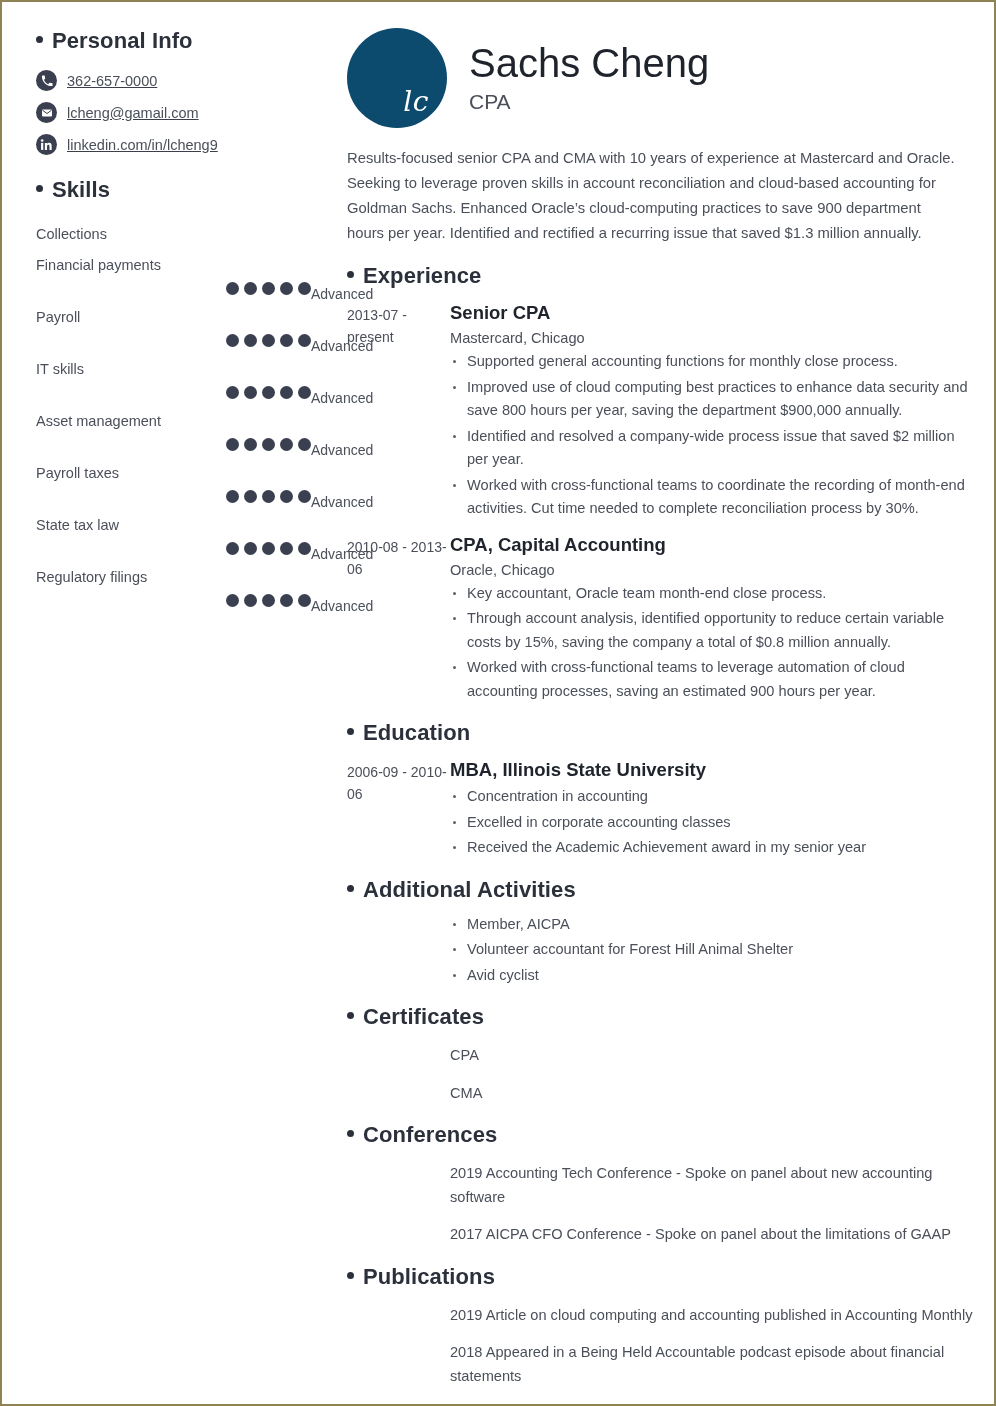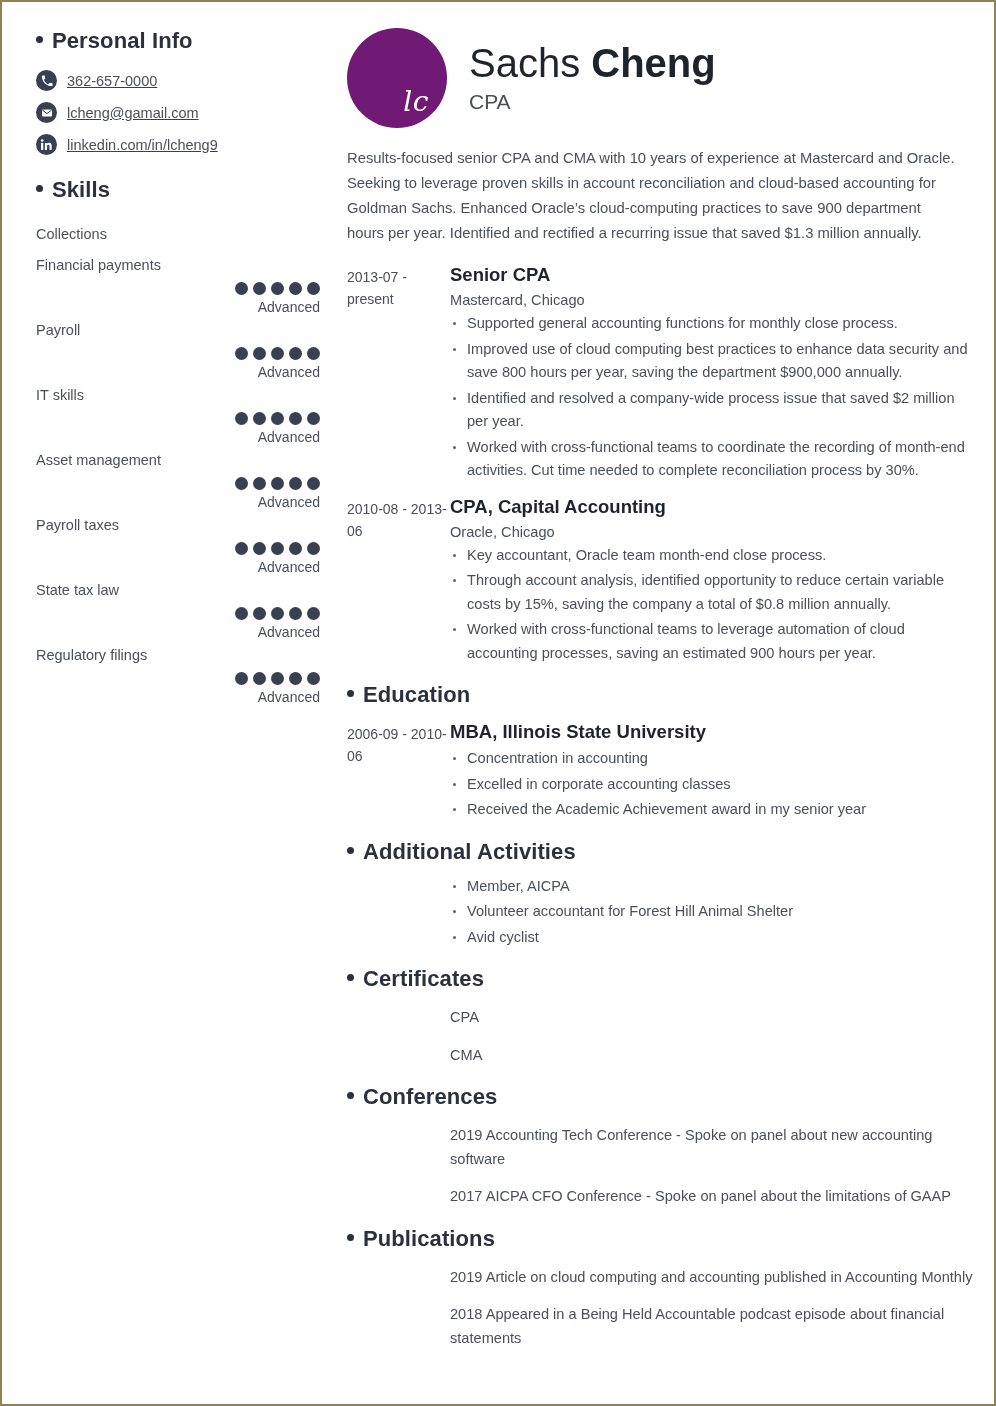--- a/index.html
+++ b/index.html
@@ -77,22 +77,22 @@
   .skills-head { margin-top: 22px; }
   .skills-list { margin-top: 16px; }
   .skill-row { margin-bottom: 0px; }
   .skill-name {
     font-size: 14.5px;
     color: #4a4f59;
     line-height: 31px;
   }
   .skill-rate {
     display: flex;
-    flex-direction: column;
-    align-items: flex-end;
+    flex-direction: row;
+    align-items: flex-start;
     width: 94px;
     margin-left: 190px;
     margin-top: 1px;
   }
   .dots { display: flex; gap: 5px; }
   .dot {
     width: 13px; height: 13px;
     border-radius: 50%;
     background: #3a4050;
   }
@@ -100,41 +100,41 @@
     font-size: 14px;
     color: #4a4f59;
     margin-top: 4px;
   }
 
   
   .hdr { display: flex; align-items: center; }
   .avatar {
     width: 100px; height: 100px;
     border-radius: 50%;
-    background: #701a75;
+    background: #0c4a6e;
     flex: 0 0 auto;
     position: relative;
   }
   .avatar .mono {
     position: absolute;
     right: 18px; bottom: 10px;
     font-family: "DejaVu Serif", serif;
     font-style: italic;
     font-size: 28px;
     color: #ffffff;
     letter-spacing: .5px;
   }
   .name-block { margin-left: 22px; }
   .full-name {
     font-size: 40px;
     line-height: 1.05;
     color: #1f232c;
     font-weight: normal;
   }
-  .full-name b { font-weight: bold; }
+  .full-name b { font-weight: normal; }
   .job-title {
     font-size: 21px;
     color: #4a4f59;
     margin-top: 6px;
   }
   .summary {
     font-size: 14.8px;
     line-height: 25px;
     color: #4a4f59;
     margin-top: 18px;
@@ -348,20 +348,24 @@
         </div>
         <div class="name-block">
           <div class="full-name"><span>Sachs </span><b>Cheng</b></div>
           <div class="job-title">CPA</div>
         </div>
       </div>
 
       <div class="summary">Results-focused senior CPA and CMA with 10 years of experience at Mastercard and Oracle. Seeking to leverage proven skills in account reconciliation and cloud-based accounting for Goldman Sachs. Enhanced Oracle’s cloud-computing practices to save 900 department hours per year. Identified and rectified a recurring issue that saved $1.3 million annually.</div>
 
       <div class="sec">
+        <div class="sec-head">
+          <span class="hbullet"></span>
+          <span>Experience</span>
+        </div>
         <div id="experience-entries">
               <div class="entry">
                 <div class="dates">2013-07 - present</div>
                 <div class="entry-body">
                   <div class="role">Senior CPA</div>
                   <div class="org">Mastercard, Chicago</div>
                   <ul class="bullets">
                     <li>Supported general accounting functions for monthly close process.</li>
                     <li>Improved use of cloud computing best practices to enhance data security and save 800 hours per year, saving the department $900,000 annually.</li>
                     <li>Identified and resolved a company-wide process issue that saved $2 million per year.</li>

